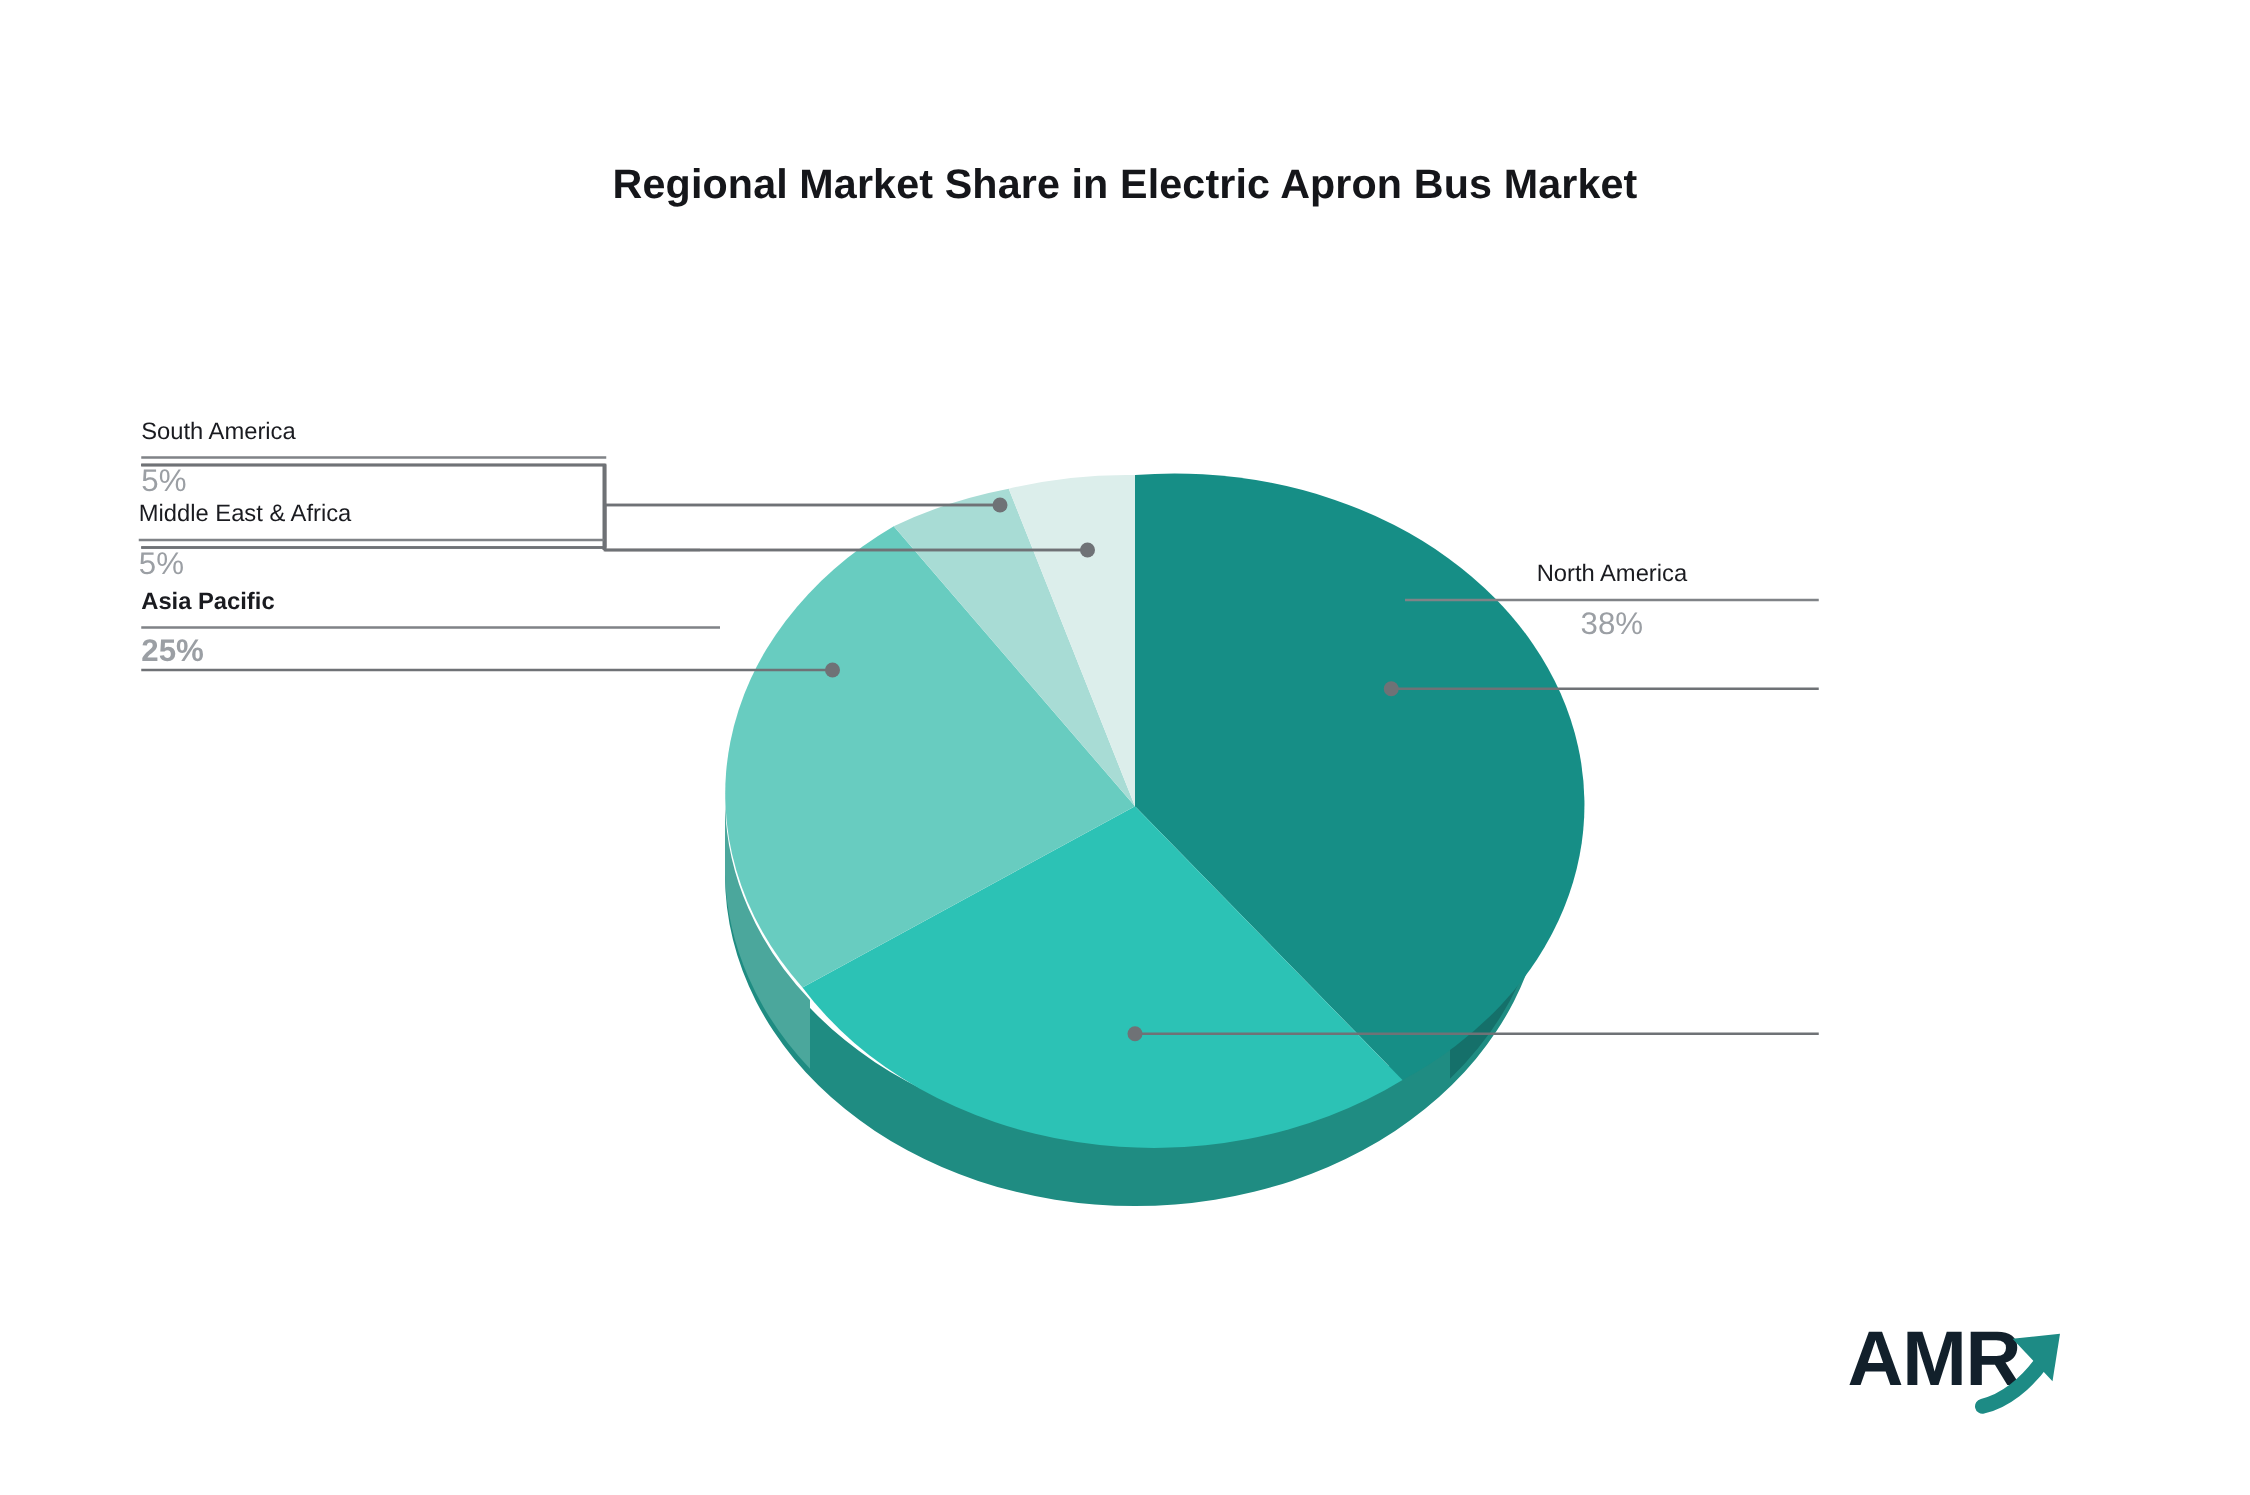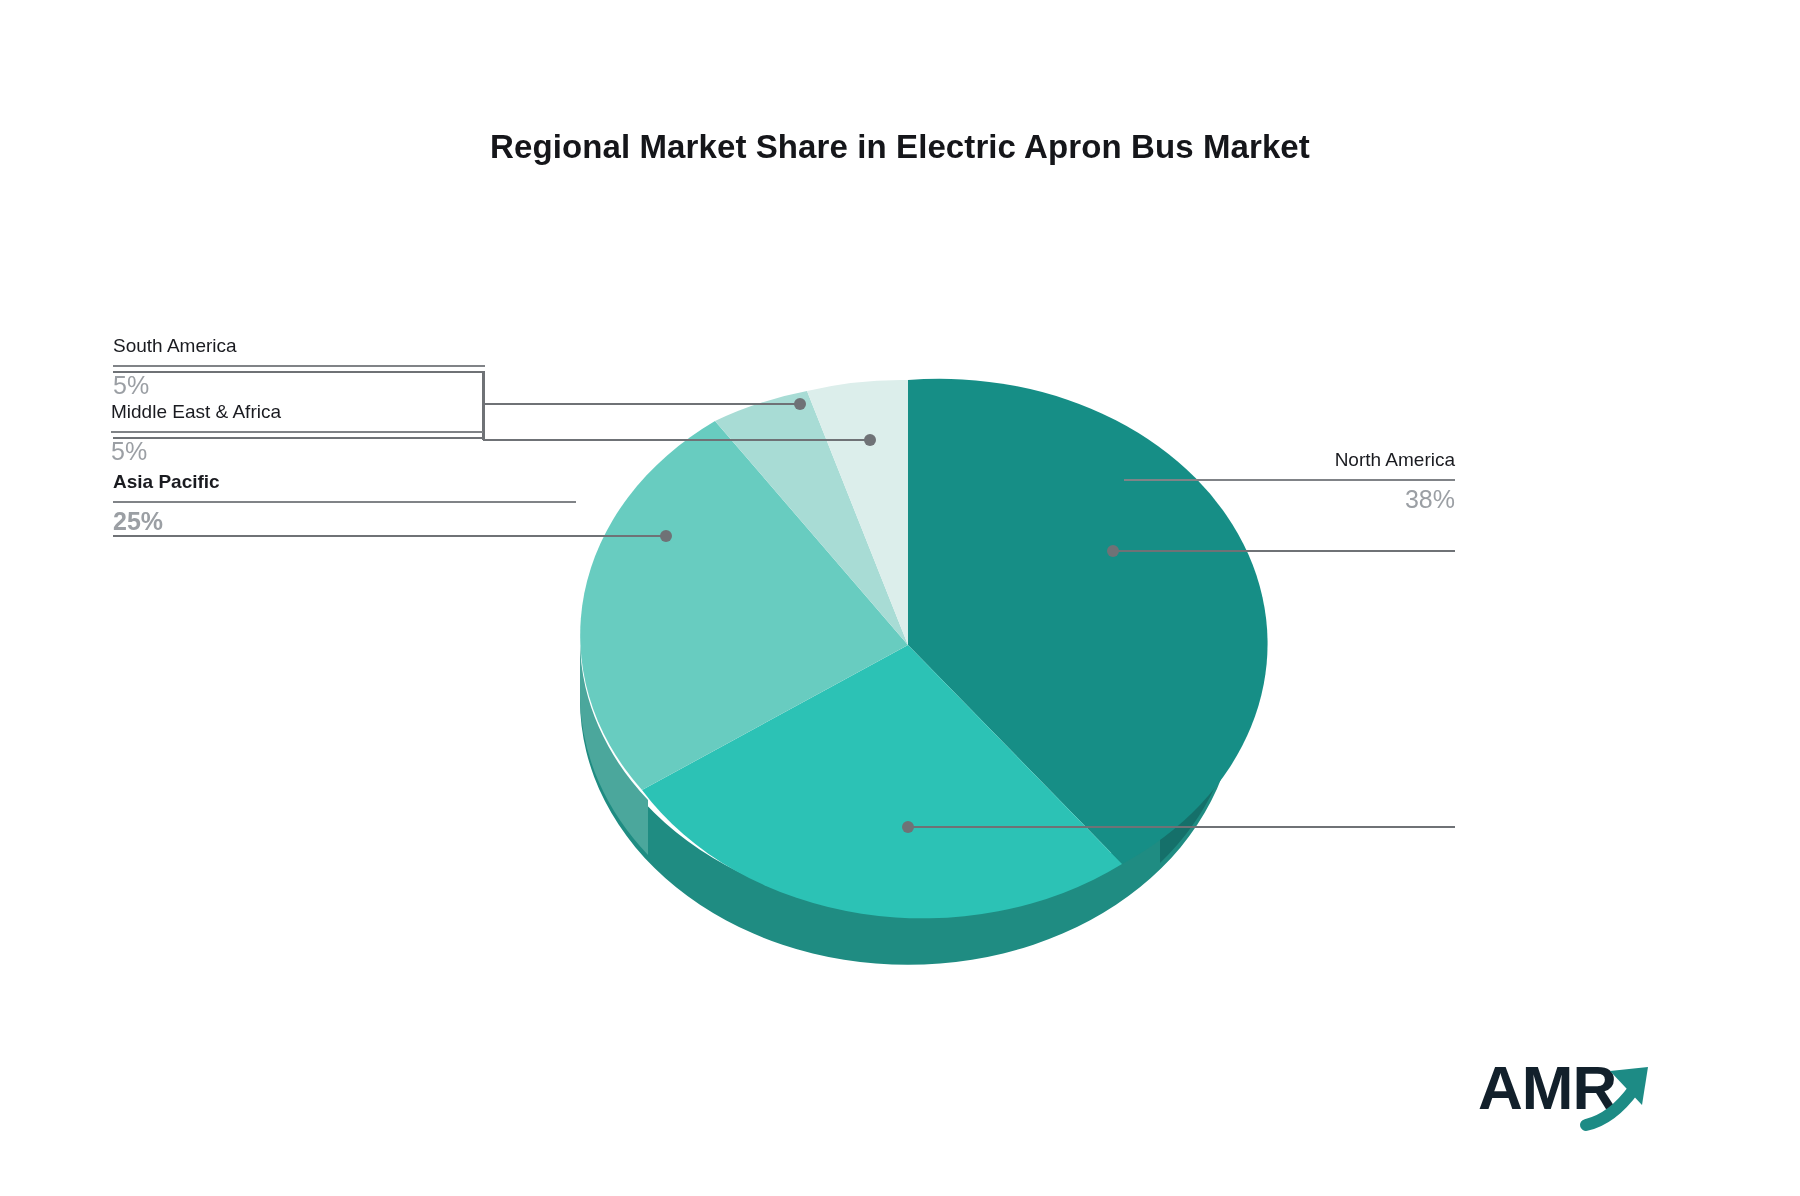--- a/index.html
+++ b/index.html
@@ -73,21 +73,21 @@
     margin: 3px 0 2px 0;
   }
   .callout .cl-value {
     font-size: 25px;
     color: #9b9fa4;
     line-height: 32px;
   }
   .callout.left  .cl-name,
   .callout.left  .cl-value { text-align: left; }
   .callout.right .cl-name,
-  .callout.right .cl-value { text-align: right; }
+  .callout.right .cl-value { text-align: center; }
 
   
   #callout-south-america     { left: 113px; top: 330px; width: 372px; }
   #callout-middle-east-africa{ left: 111px; top: 396px; width: 372px; }
   #callout-asia-pacific      { left: 113px; top: 466px; width: 463px; font-weight: bold; }
   #callout-north-america     { left: 1124px; top: 444px; width: 331px; }
   #callout-europe            { left: 1124px; top: 688px; width: 331px; }
 
   
   #amr-logo {

